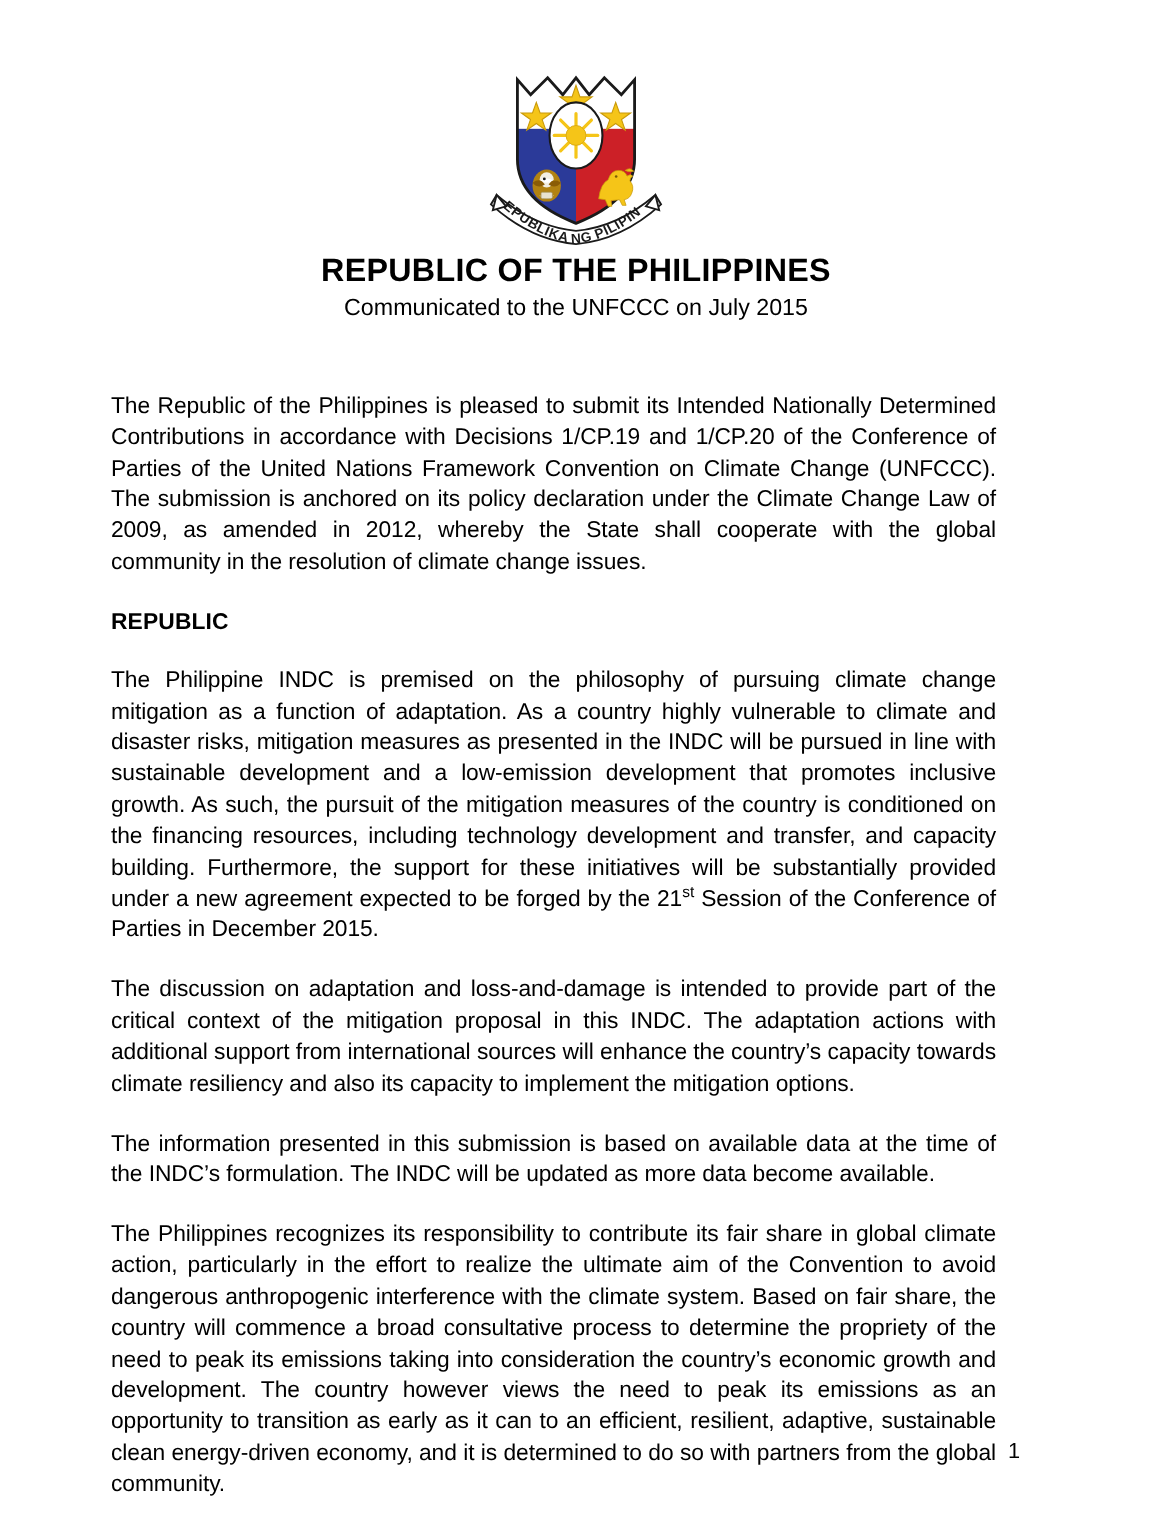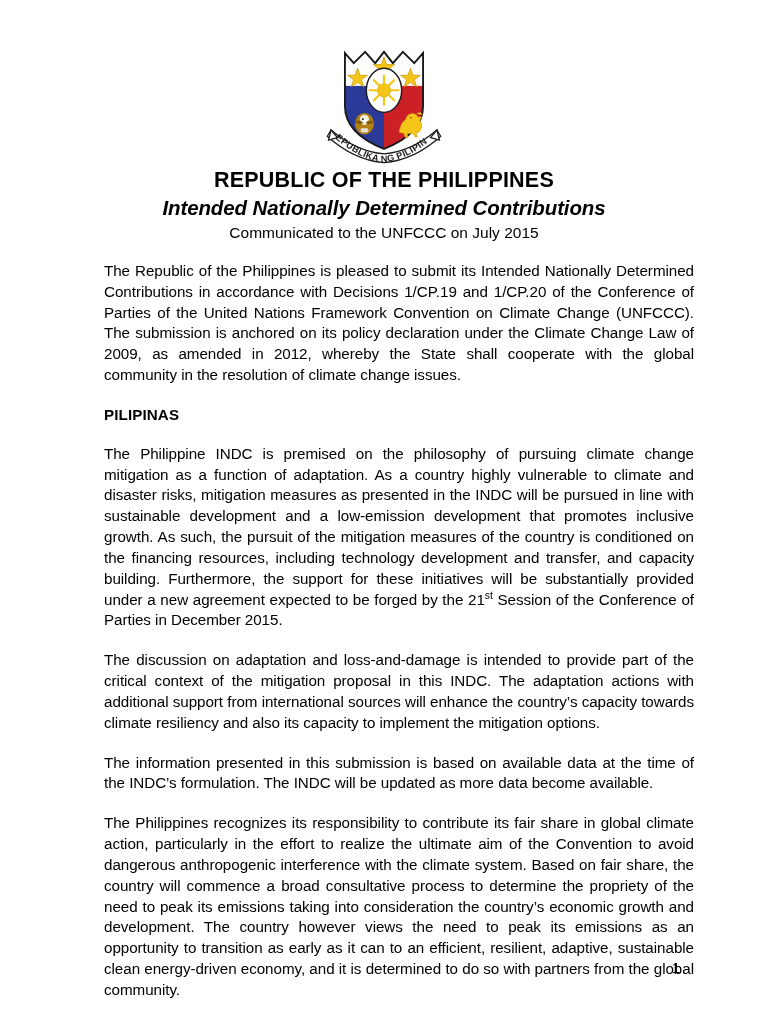--- a/index.html
+++ b/index.html
@@ -64,21 +64,21 @@
     font-size: 15.5px;
     font-weight: normal;
     line-height: 1.25;
     margin: 3px 0 0 0;
   }
 
   
   .body-block {
     position: absolute;
     top: 261px;
-    left: 104px;
+    left: 74px;
     width: 590px;
   }
   p.para {
     margin: 0 0 19px 0;
     font-size: 15.2px;
     line-height: 1.37;
     text-align: justify;
     text-justify: inter-word;
     letter-spacing: -0.05px;
   }
@@ -184,29 +184,28 @@
         <path id="ribbonPath" d="M26 162 q40 33 74 35 q34 -2 74 -35" fill="none" stroke="none"></path>
         <text font-family="Liberation Sans, sans-serif" font-size="14.5" font-weight="bold" fill="#1a1a1a" letter-spacing="0.6">
           <textPath href="#ribbonPath" startOffset="50%" text-anchor="middle">REPUBLIKA NG PILIPINAS</textPath>
         </text>
       </g>
     </svg>
   </div>
 
   <div class="titles">
     <div class="doc-title">REPUBLIC OF THE PHILIPPINES</div>
-    <div class="doc-subtitle">Intended Nationally Determined Contributions</div>
     <div class="doc-comm">Communicated to the UNFCCC on July 2015</div>
   </div>
 
   <div class="body-block">
 
     <p class="para">The Republic of the Philippines is pleased to submit its Intended Nationally Determined Contributions in accordance with Decisions 1/CP.19 and 1/CP.20 of the Conference of Parties of the United Nations Framework Convention on Climate Change (UNFCCC).  The submission is anchored on its policy declaration under the Climate Change Law of 2009, as amended in 2012, whereby the State shall cooperate with the global community in the resolution of climate change issues.</p>
 
-    <div class="section-head">PILIPINAS</div>
+    <div class="section-head">REPUBLIC</div>
 
     <p class="para"><span>The Philippine INDC is premised on the philosophy of pursuing climate change mitigation as a function of adaptation. As a country highly vulnerable to climate and disaster risks, mitigation measures as presented in the INDC will be pursued in line with sustainable development and a low-emission development that promotes inclusive growth. As such, the pursuit of the mitigation measures of the country is conditioned on the financing resources, including technology development and transfer, and capacity building.  Furthermore, the support for these initiatives will be substantially provided under a new agreement expected to be forged by the 21</span><sup class="ord">st</sup><span> Session of the Conference of Parties in December 2015.</span></p>
 
     <p class="para">The discussion on adaptation and loss-and-damage is intended to provide part of the critical context of the mitigation proposal in this INDC. The adaptation actions with additional support from international sources will enhance the country’s capacity towards climate resiliency and also its capacity to implement the mitigation options.</p>
 
     <p class="para">The information presented in this submission is based on available data at the time of the INDC’s formulation.  The INDC will be updated as more data become available.</p>
 
     <p class="para">The Philippines recognizes its responsibility to contribute its fair share in global climate action, particularly in the effort to realize the ultimate aim of the Convention to avoid dangerous anthropogenic interference with the climate system. Based on fair share, the country will commence a broad consultative process to determine the propriety of the need to peak its emissions taking into consideration the country’s economic growth and development. The country however views the need to peak its emissions as an opportunity to transition as early as it can to an efficient, resilient, adaptive, sustainable clean energy-driven economy, and it is determined to do so with partners from the global community.</p>
   </div>
 

